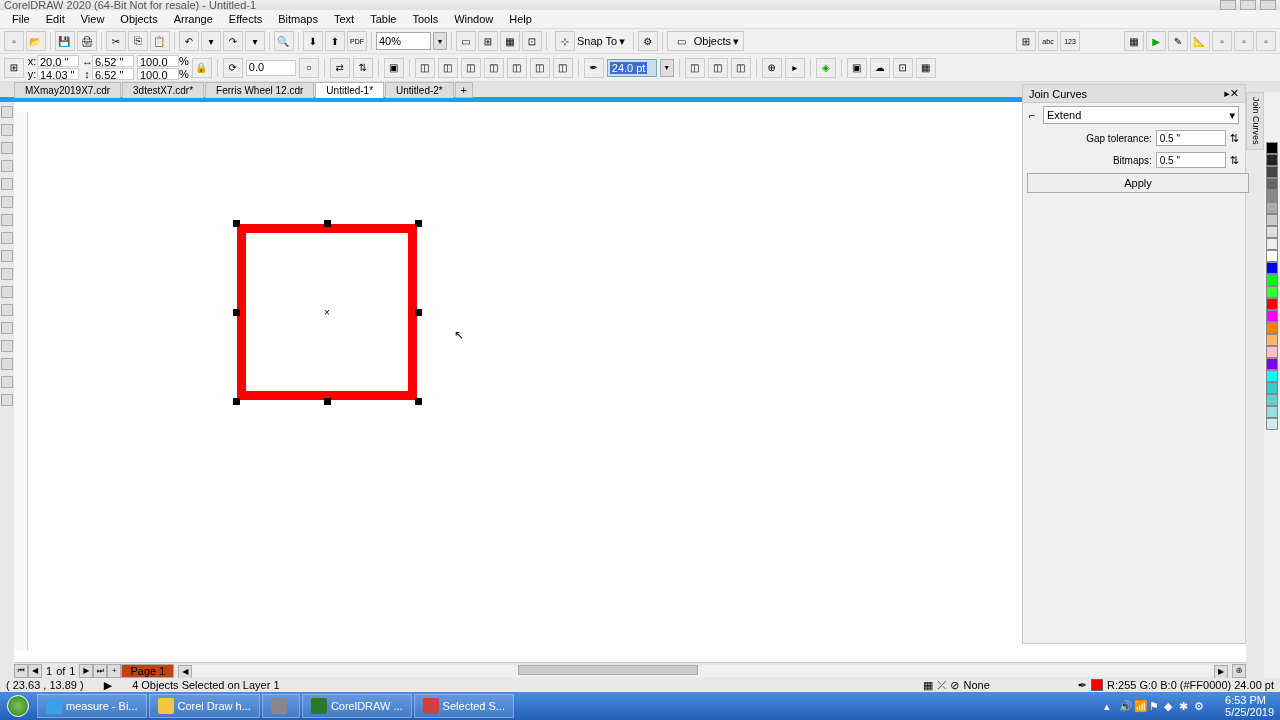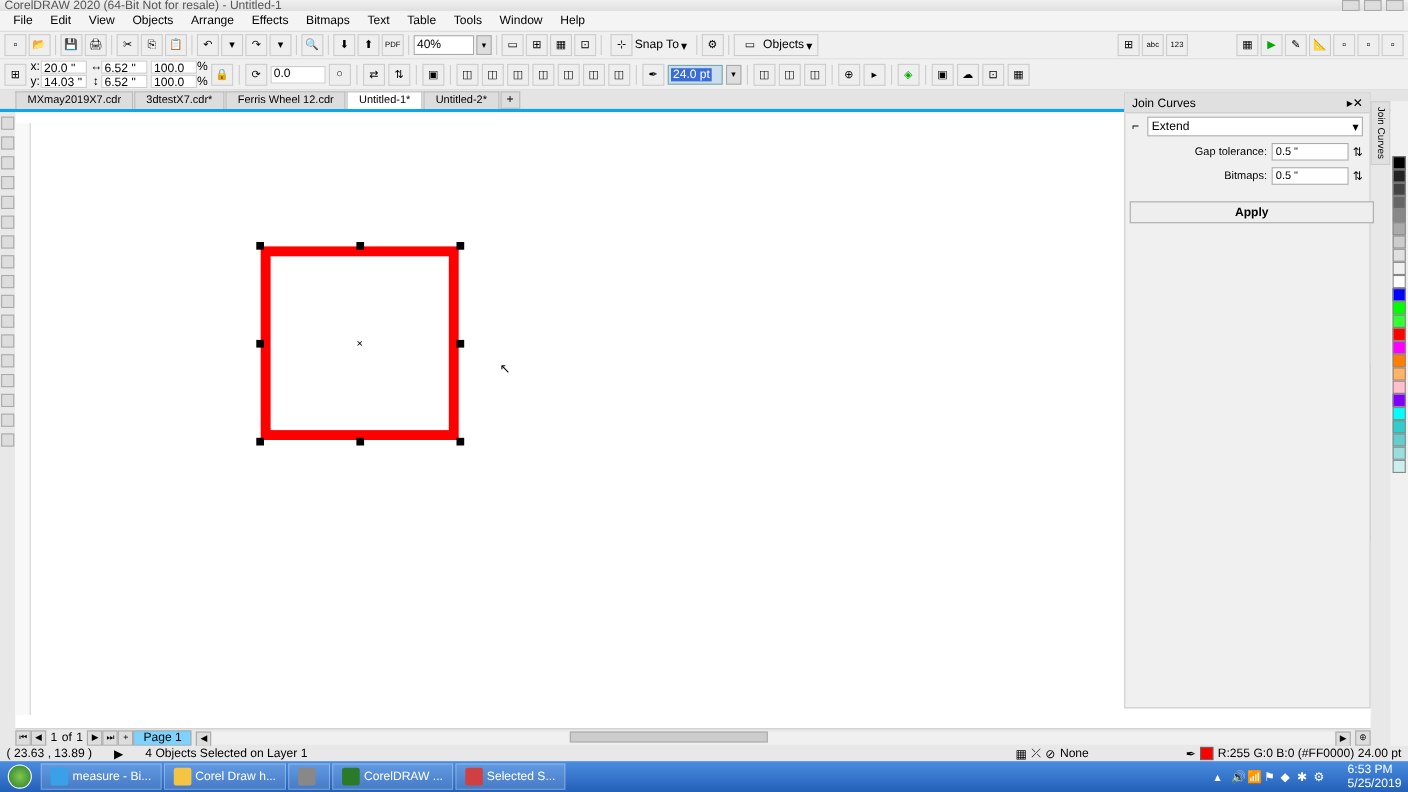--- a/index.html
+++ b/index.html
@@ -14,21 +14,21 @@
 .tsep { width: 1px; height: 18px; background: #ccc; margin: 0 2px; }
 .zoom-box { width: 55px; height: 18px; border: 1px solid #aaa; background: #fff; padding: 0 2px; display: flex; align-items: center; }
 .zoom-arrow { width: 14px; height: 18px; background: #ddd; border: 1px solid #aaa; display: inline-flex; align-items: center; justify-content: center; font-size: 8px; }
 .propbar { height: 28px; background: #f0f0f0; border-bottom: 1px solid #ddd; display: flex; align-items: center; padding: 0 4px; gap: 3px; }
 .xy-group { display: flex; flex-direction: column; font-size: 9px; }
 .xy-row { display: flex; align-items: center; height: 13px; }
 .xy-label { width: 10px; text-align: center; }
 .xy-val { width: 42px; border: 1px solid #ccc; background: #fff; padding: 0 2px; height: 12px; }
 .outline-sel { width: 50px; height: 18px; border: 1px solid #7aa; background: #cde; color: #fff; padding: 0 2px; display: flex; align-items: center; }
 .outline-sel span { background: #3a6ed6; color: #fff; padding: 0 2px; }
-.tabs { height: 20px; background: #e4e4e4; border-bottom: 3px solid #0ea5e9; display: flex; align-items: center; padding-left: 14px; }
+.tabs { height: 20px; background: #e4e4e4; border-bottom: 5px solid #0ea5e9; display: flex; align-items: center; padding-left: 14px; }
 .tab { padding: 2px 10px; background: #ddd; border: 1px solid #bbb; border-bottom: none; margin-right: 1px; font-size: 10px; }
 .tab.active { background: #fff; }
 .tab-plus { width: 18px; height: 16px; background: #ddd; border: 1px solid #bbb; display: flex; align-items: center; justify-content: center; }
 .workspace { position: absolute; top: 102px; left: 14px; right: 34px; bottom: 56px; background: #fff; }
 .ruler-h { position: absolute; top: 0; left: 14px; right: 12px; height: 10px; background: #f8f8f8; border-bottom: 1px solid #ccc; display: flex; font-size: 8px; color: #666; }
 .ruler-h span { flex: 1; text-align: left; border-left: 1px solid #ddd; padding-left: 1px; }
 .ruler-v { position: absolute; top: 10px; left: 0; width: 14px; bottom: 14px; background: #f8f8f8; border-right: 1px solid #ccc; }
 .canvas-area { position: absolute; top: 10px; left: 14px; right: 0; bottom: 14px; background: #fff; }
 .page-shadow { position: absolute; top: 10px; right: 162px; width: 6px; height: 510px; background: #ccc; }
 .page-edge { position: absolute; top: 8px; right: 167px; width: 1px; height: 512px; background: #999; }
@@ -39,28 +39,28 @@
 .center-x { position: absolute; font-size: 10px; color: #000; }
 .cursor-arrow { position: absolute; left: 426px; top: 216px; font-size: 12px; color: #000; }
 .toolbox { position: absolute; top: 102px; left: 0; width: 14px; bottom: 40px; background: #e8e8e8; display: flex; flex-direction: column; align-items: center; gap: 6px; padding-top: 4px; }
 .toolbox .tool { width: 12px; height: 12px; background: #ddd; border: 1px solid #aaa; }
 .docker { position: absolute; top: 84px; right: 34px; width: 224px; height: 560px; background: #f0f0f0; border: 1px solid #ccc; }
 .docker-title { height: 18px; background: #e0e0e0; display: flex; align-items: center; padding: 0 6px; border-bottom: 1px solid #ccc; }
 .docker-row { display: flex; align-items: center; padding: 3px 6px; gap: 4px; }
 .docker-label { flex: 1; text-align: right; font-size: 10px; }
 .docker-input { width: 70px; height: 16px; border: 1px solid #aaa; background: #fff; padding: 0 3px; font-size: 10px; }
 .docker-select { flex: 1; height: 18px; border: 1px solid #aaa; background: #fff; padding: 0 3px; font-size: 10px; display: flex; align-items: center; }
-.docker-btn { width: 100%; height: 20px; background: #eee; border: 1px solid #aaa; margin: 12px 4px; font-weight: bold; }
+.docker-btn { width: 100%; height: 20px; background: #eee; border: 1px solid #aaa; margin: 2px 4px; }
 .docker-tabs { position: absolute; right: 16px; top: 92px; width: 18px; display: flex; flex-direction: column; }
 .docker-tabs span { writing-mode: vertical-rl; font-size: 9px; padding: 4px 2px; background: #e0e0e0; border: 1px solid #ccc; }
 .palette { position: absolute; right: 0; top: 92px; width: 16px; bottom: 40px; background: #f0f0f0; display: flex; flex-direction: column; align-items: center; padding-top: 50px; }
 .swatch { width: 12px; height: 12px; border: 1px solid #888; margin-bottom: 0; }
 .page-nav { position: absolute; left: 14px; right: 34px; bottom: 42px; height: 16px; background: #e8e8e8; border-top: 1px solid #ccc; display: flex; align-items: center; font-size: 10px; }
 .page-nav .navbtn { width: 14px; height: 14px; background: #ddd; border: 1px solid #aaa; display: inline-flex; align-items: center; justify-content: center; font-size: 8px; }
-.page-tab { padding: 0 8px; background: #7dd3fc; border: 1px solid #aaa; height: 14px; display: flex; align-items: center; }
+.page-tab { padding: 0 8px; background: #c2410c; border: 1px solid #aaa; height: 14px; display: flex; align-items: center; }
 .hscroll { flex: 1; height: 12px; background: #f0f0f0; margin: 0 4px; position: relative; }
 .hscroll-thumb { position: absolute; left: 340px; width: 180px; height: 10px; background: #ccc; border: 1px solid #aaa; }
 .statusbar { position: absolute; left: 0; right: 0; bottom: 28px; height: 14px; background: #e8e8e8; display: flex; align-items: center; padding: 0 6px; font-size: 10px; gap: 20px; }
 .statusbar .fill-info { margin-left: auto; display: flex; align-items: center; gap: 4px; }
 .fill-sw { width: 12px; height: 12px; border: 1px solid #666; }
 .taskbar { position: absolute; left: 0; right: 0; bottom: 0; height: 28px; background: linear-gradient(#4a8de0,#2360b8); display: flex; align-items: center; }
 .start-orb { width: 36px; height: 28px; display: flex; align-items: center; justify-content: center; }
 .start-orb .orb { width: 22px; height: 22px; border-radius: 50%; background: radial-gradient(#7ec850,#2a7a2a); border: 1px solid #fff; }
 .task-item { height: 24px; padding: 0 8px; background: rgba(255,255,255,0.15); border: 1px solid rgba(255,255,255,0.3); margin: 0 1px; display: flex; align-items: center; color: #fff; font-size: 10px; gap: 4px; }
 .task-icon { width: 16px; height: 16px; background: #fff; border-radius: 2px; }

